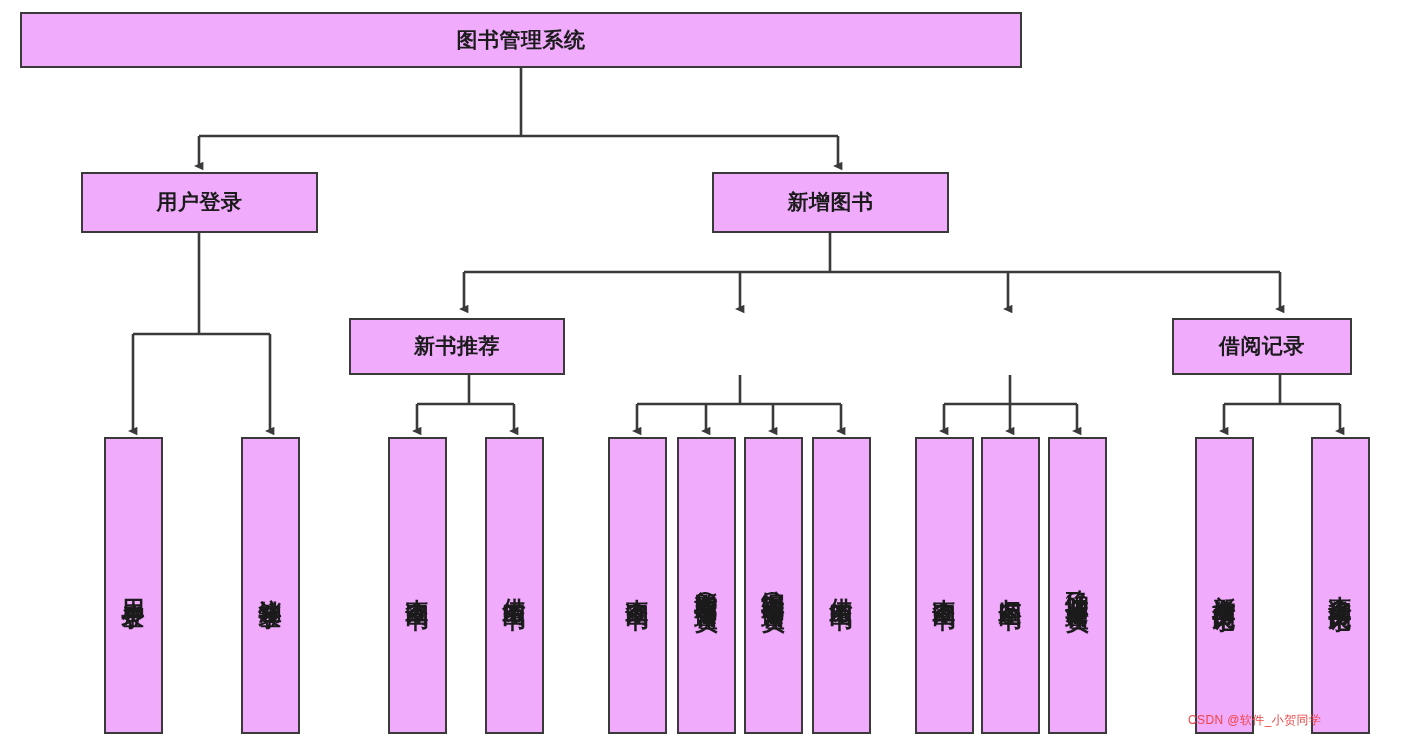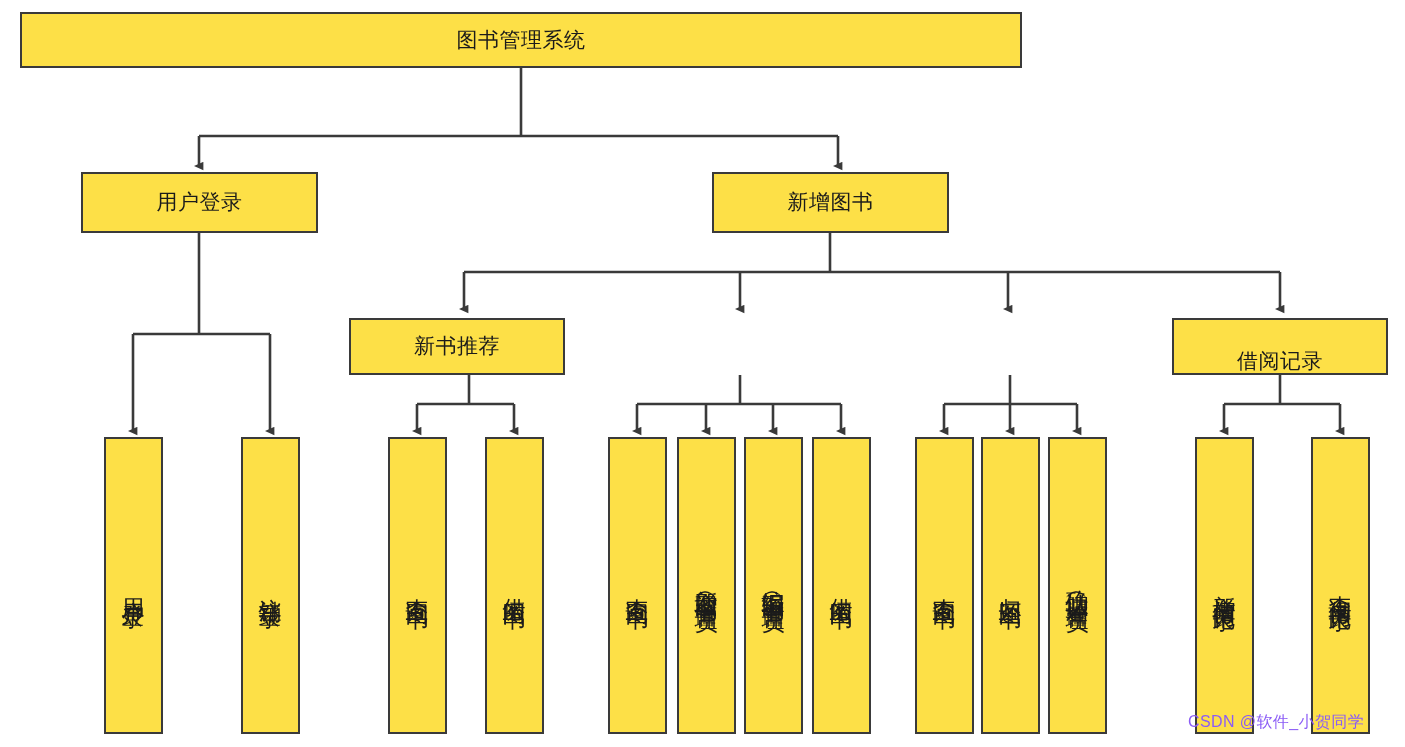--- a/index.html
+++ b/index.html
@@ -22,27 +22,28 @@
     position: absolute;
     left: 0;
     top: 0;
     width: 1405px;
     height: 747px;
     pointer-events: none;
   }
   .node {
     position: absolute;
     box-sizing: border-box;
-    background: #fde047;
+    background: #f0abfc;
     border: 2.2px solid #3a3a3a;
     display: flex;
     align-items: center;
     justify-content: center;
     color: #1b1b1b;
     z-index: 2;
+    font-weight: bold;
   }
   .node .label {
     display: block;
     text-align: center;
     line-height: 1.08;
     letter-spacing: 0.5px;
   }
   
   .node.horiz .label {
     font-size: 21px;
@@ -58,22 +59,22 @@
     text-orientation: upright;
     font-size: 23px;
     line-height: 1.05;
     letter-spacing: 3px;
     white-space: nowrap;
   }
   .watermark {
     position: absolute;
     left: 1188px;
     top: 712px;
-    font-size: 16px;
-    color: #8b5cf6;
+    font-size: 12px;
+    color: #ef4444;
     white-space: nowrap;
     z-index: 5;
     letter-spacing: 0.4px;
     text-align: center;
   }
 </style>
 </head>
 <body>
 
 <div id="canvas">
@@ -136,21 +137,21 @@
   <div class="node horiz" style="left:81px; top:172px; width:237px; height:61px;">
     <span class="label">用户登录</span>
   </div>
   <div class="node horiz" style="left:712px; top:172px; width:237px; height:61px;">
     <span class="label">新增图书</span>
   </div>
 
   <div class="node horiz" style="left:349px; top:318px; width:216px; height:57px;">
     <span class="label">新书推荐</span>
   </div>
-  <div class="node horiz" style="left:1172px; top:318px; width:216px; height:57px;align-items:flex-end;">
+  <div class="node horiz" style="left:1172px; top:318px; width:180px; height:57px;">
     <span class="label">借阅记录</span>
   </div>
 
   <div class="node vert" style="left:104px; top:437px; width:59px; height:297px;">
     <span class="label">用户登录</span>
   </div>
   <div class="node vert" style="left:241px; top:437px; width:59px; height:297px;">
     <span class="label">注销登录</span>
   </div>
 

